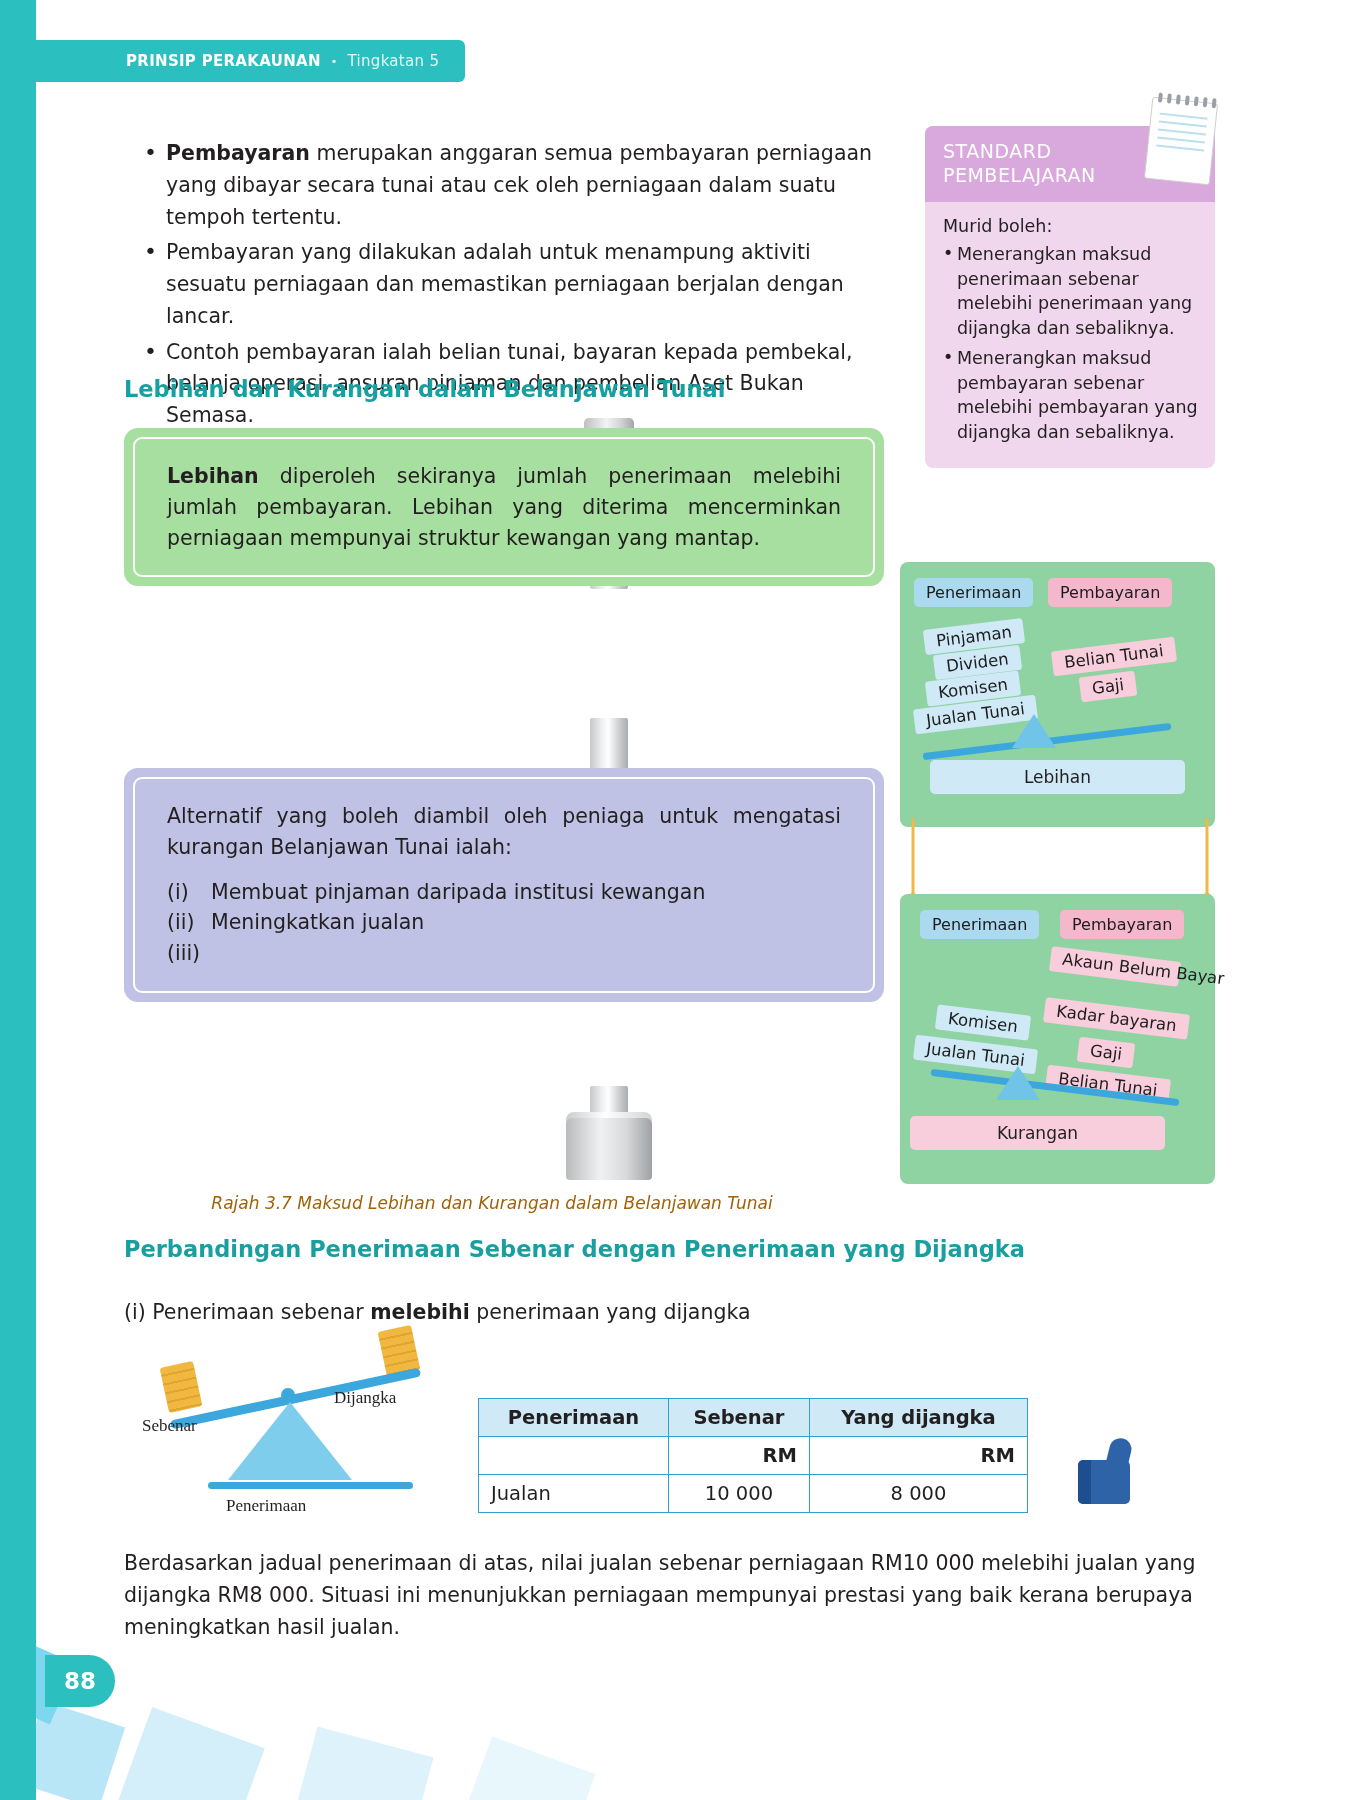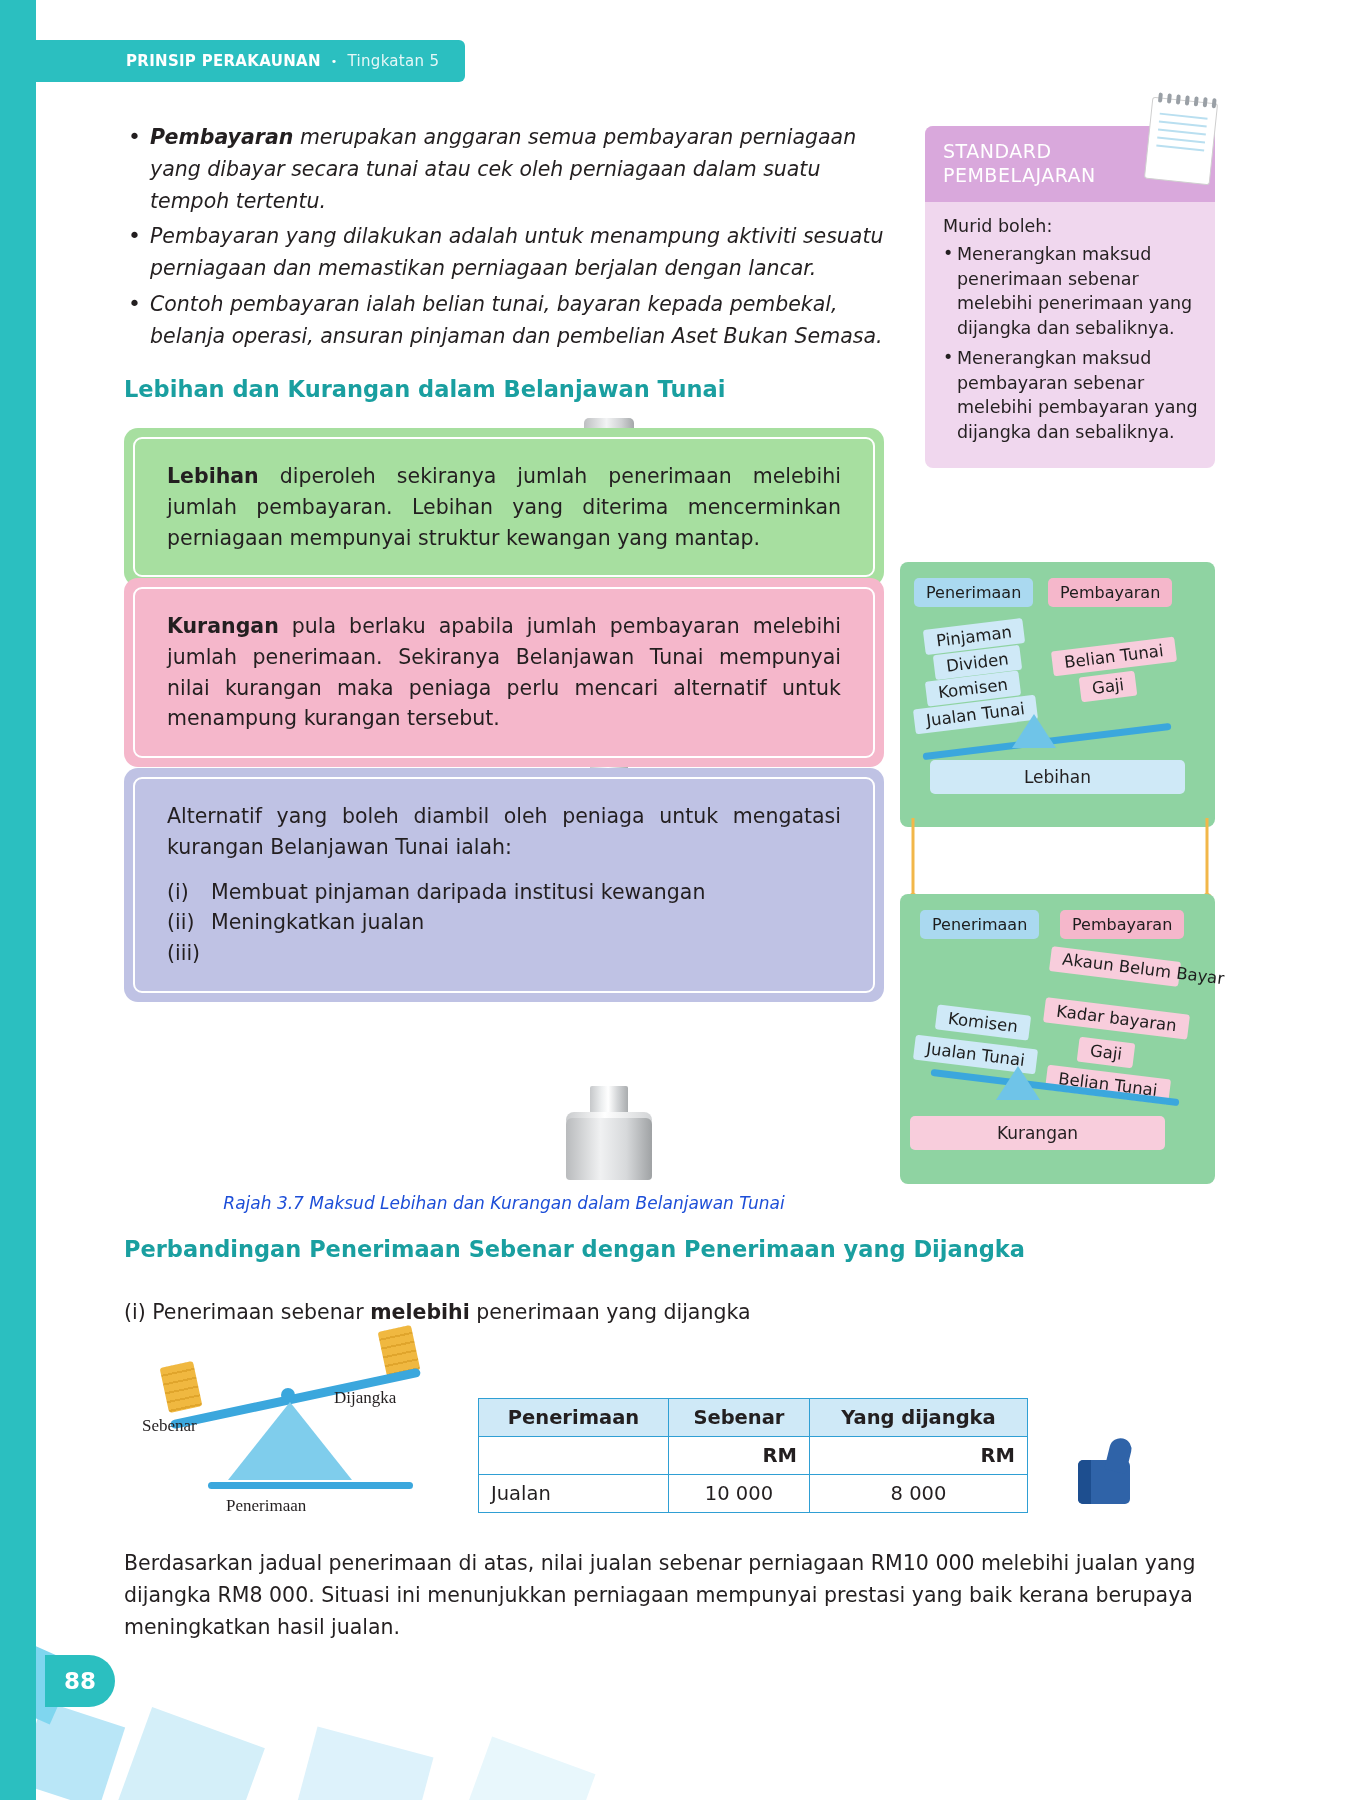--- a/index.html
+++ b/index.html
@@ -44,21 +44,21 @@
   #deco2 { left:28px; top:1712px; width:86px; height:86px; transform:rotate(18deg); background:#b9e6f7;}
   #deco3 { left:128px; top:1724px; width:120px; height:120px; transform:rotate(20deg); background:#d4eff9;}
   #deco4 { left:300px; top:1740px; width:120px; height:120px; transform:rotate(15deg); background:#ddf2fb;}
   #deco5 { left:470px; top:1752px; width:110px; height:110px; transform:rotate(20deg); background:#e8f7fc;}
 
   
   #bullets {
     position:absolute; left:124px; top:122px; width:780px;
     font-size:20.5px; line-height:1.55; color:#231f20;
   }
-  #bullets ul { list-style:none; margin:0; padding:0;font-style:italic; }
+  #bullets ul { list-style:none; margin:16px; padding:0; }
   #bullets li { position:relative; padding-left:26px; margin-bottom:4px; }
   #bullets li:before {
     content:"\2022"; position:absolute; left:4px; top:-2px; font-size:22px; color:#231f20;
   }
   b { font-weight:bold; }
 
   .section-title {
     position:absolute; color:#1a9fa0; font-weight:bold;
   }
   #title-lebihan { left:124px; top:376px; font-size:22.5px; }
@@ -102,22 +102,22 @@
   }
   #board-lebihan { top:10px; background:#a7dfa0; }
   #board-kurangan { top:160px; background:#f5b7cb; }
   #board-alternatif { top:350px; background:#bfc2e4; }
 
   .board ol { margin:14px 0 0 0; padding:0; list-style:none; }
   .roman-row { display:flex; gap:10px; }
   .roman-row .rn { width:34px; flex:none; }
 
   #rajah-caption {
-    position:absolute; left:124px; top:1193px; width:760px;
-    text-align:center; font-style:italic; font-size:17px; color:#1d4ed8;
+    position:absolute; left:112px; top:1193px; width:760px;
+    text-align:center; font-style:italic; font-size:17px; color:#a16207;
   }
 
   
   #std-box {
     position:absolute; left:925px; top:126px; width:290px;
     background:#f0d7ee; border-radius:8px; padding:0 0 18px 0;
   }
   #std-head {
     background:#d9a8dc; color:#ffffff; border-radius:8px 8px 0 0;
     padding:14px 18px 14px 18px; font-size:19px; line-height:1.25;
@@ -282,25 +282,20 @@
   <div class="post" id="post-base-stem"></div>
   <div id="post-base-top"></div>
   <div id="post-base"></div>
 
   <div class="board" id="board-lebihan">
     <div class="board-inner">
       <b>Lebihan</b><span> diperoleh sekiranya jumlah penerimaan melebihi jumlah pembayaran. Lebihan yang diterima mencerminkan perniagaan mempunyai struktur kewangan yang mantap.</span>
     </div>
   </div>
 
-  <div class="board" id="board-kurangan">
-    <div class="board-inner">
-      <b>Kurangan</b><span> pula berlaku apabila jumlah pembayaran melebihi jumlah penerimaan. Sekiranya Belanjawan Tunai mempunyai nilai kurangan maka peniaga perlu mencari alternatif untuk menampung kurangan tersebut.</span>
-    </div>
-  </div>
 
   <div class="board" id="board-alternatif">
     <div class="board-inner">
       <div>Alternatif yang boleh diambil oleh peniaga untuk mengatasi kurangan Belanjawan Tunai ialah:</div>
       <ol>
         <li class="roman-row">
           <span class="rn">(i)</span>
           <span>Membuat pinjaman daripada institusi kewangan</span>
         </li>
         <li class="roman-row">

